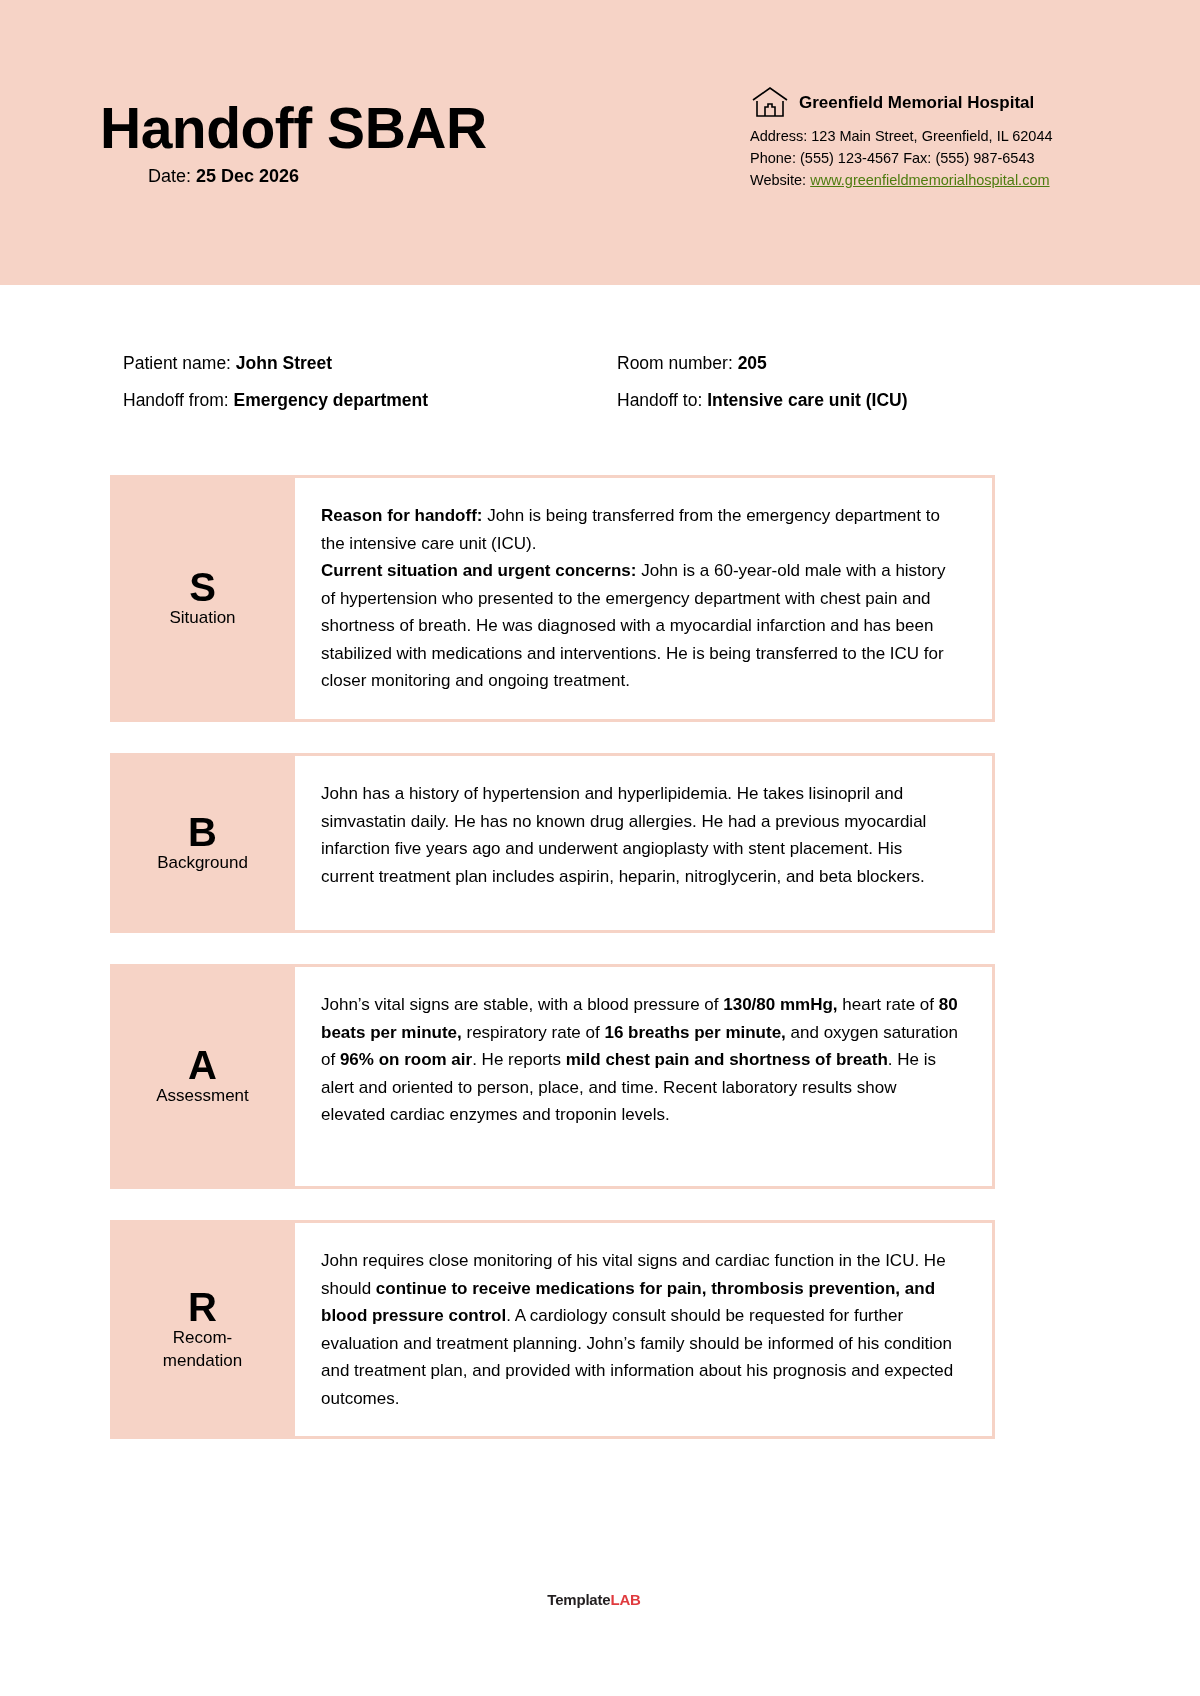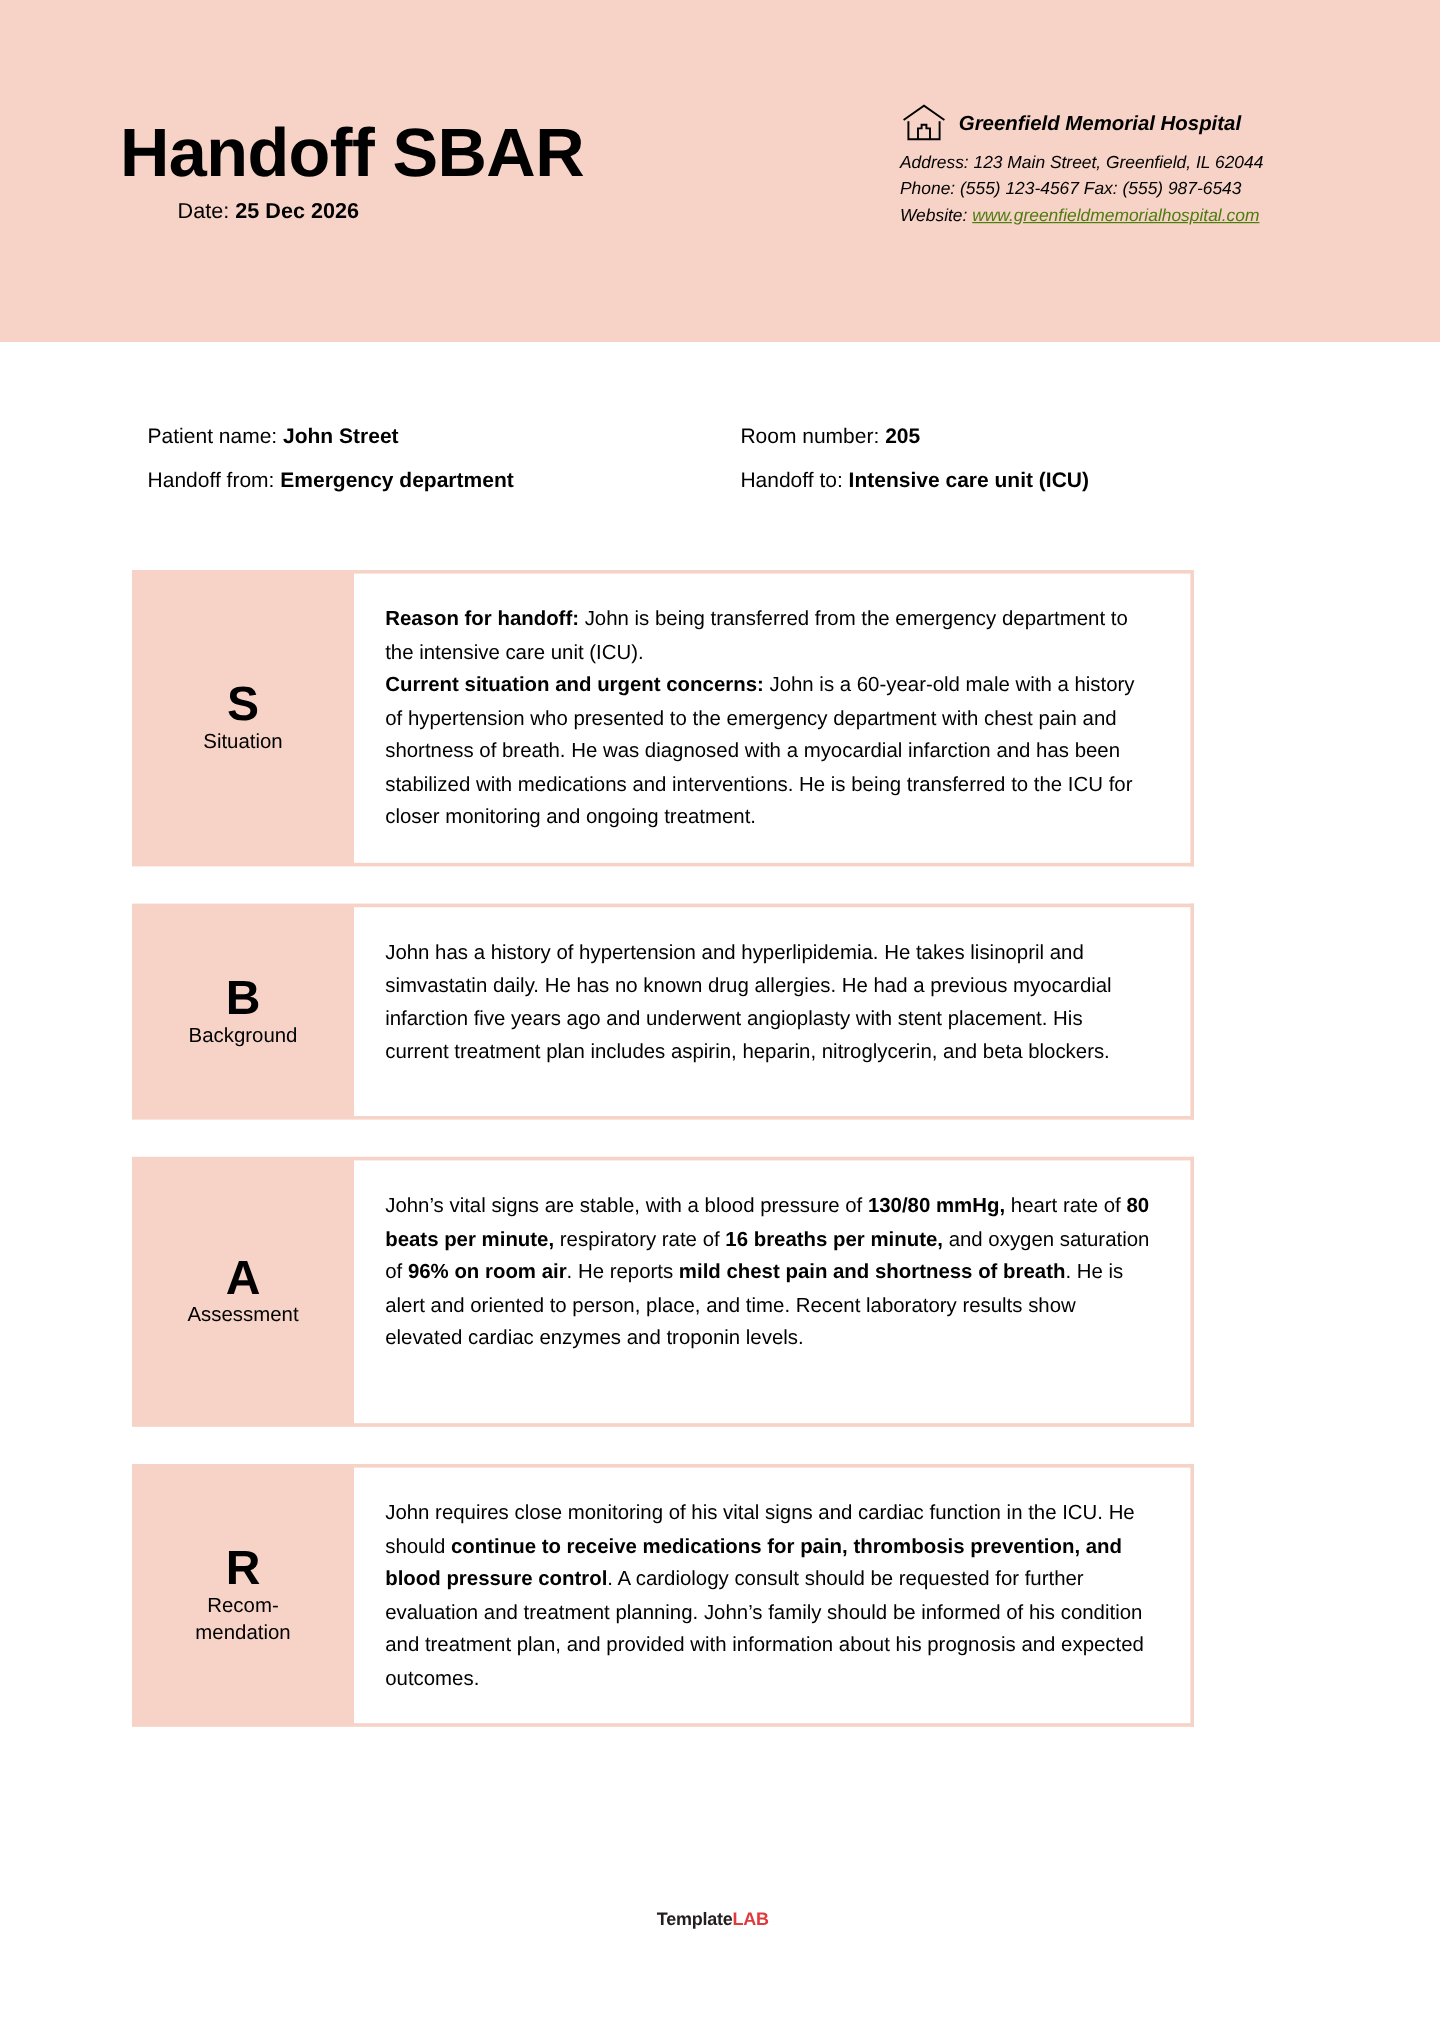--- a/index.html
+++ b/index.html
@@ -61,39 +61,37 @@
     right: 0;
     top: 85px;
     width: 350px;
     text-align: left;
   }
   .hospital-name-row {
     display: flex;
     align-items: center;
     gap: 9px;
     margin-bottom: 6px;
-    font-style: italic;
   }
   .home-icon {
     width: 40px;
     height: 34px;
     flex: 0 0 auto;
     display: block;
   }
   .hospital-name {
     font-size: 17px;
     font-weight: bold;
     white-space: nowrap;
     line-height: 1;
   }
   .hospital-line {
     font-size: 14.5px;
     line-height: 1.52;
     white-space: nowrap;
-    font-style: italic;
   }
   .hospital-url {
     color: #4d7c0f;
     text-decoration: underline;
   }
 
   
   .meta {
     position: absolute;
     left: 123px;

